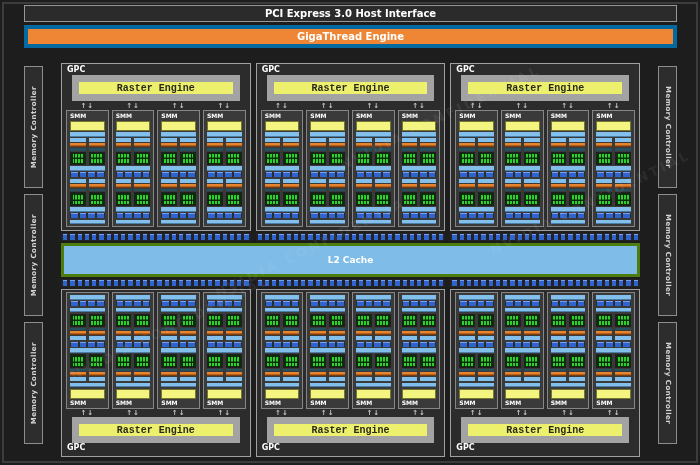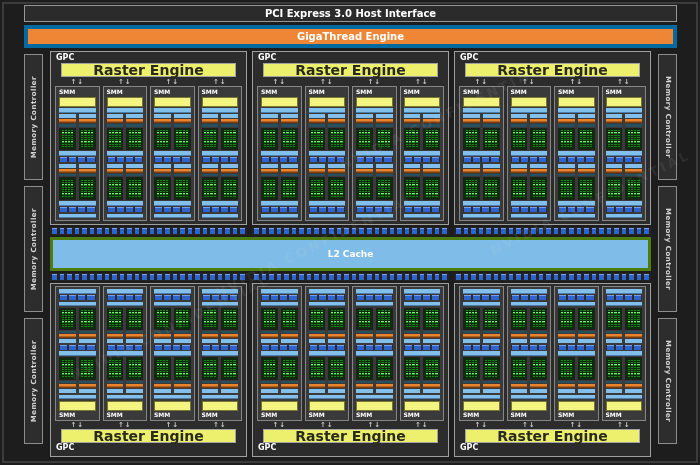--- a/index.html
+++ b/index.html
@@ -10,21 +10,21 @@
 
   
   .bar-pci{height:15px;margin-bottom:3px;background:#2b2b2b;border:1px solid #979797;
            display:flex;align-items:center;justify-content:center;
            color:#fff;font-size:10px;font-weight:bold;}
   .bar-gt{height:15px;margin-bottom:3px;background:var(--orange);border:4px solid #0369a1;
           display:flex;align-items:center;justify-content:center;
           color:#fff;font-size:10px;font-weight:bold;}
 
   
-  .main{flex:1;display:flex;gap:7px;min-height:0;}
+  .main{flex:1;display:flex;gap:18px;min-height:0;margin-top:12px;}
   .mc-col{width:19px;display:flex;flex-direction:column;gap:6px;padding:3px 0 13px 0;}
   .mc-box{flex:1;background:#2d2d2d;border:1px solid #8d8d8d;
           display:flex;align-items:center;justify-content:center;}
   .mc-box span{font-size:7px;font-weight:bold;color:#d6d6d6;letter-spacing:.5px;white-space:nowrap;}
   .mc-col.left span{writing-mode:vertical-rl;transform:rotate(180deg);}
   .mc-col.right span{writing-mode:vertical-rl;}
 
   .center{flex:1;display:flex;flex-direction:column;min-width:0;}
   .gpc-row{flex:1;display:grid;grid-template-columns:repeat(3,1fr);gap:5px;min-height:0;}
 
@@ -35,23 +35,23 @@
 
   
   .l2{height:28px;background:var(--lblue);border:3px solid #4d7c0f;
       display:flex;align-items:center;justify-content:center;
       color:#fff;font-size:9px;font-weight:bold;}
 
   
   .gpc{background:#2c2c2c;border:1px solid #a0a0a0;padding:1px 4px 3px 4px;
        display:flex;flex-direction:column;min-height:0;}
   .gpc-label{height:10px;line-height:10px;color:#fff;font-size:8px;font-weight:bold;padding-left:1px;flex:none;}
-  .raster{height:12px;flex:none;margin:0 6px;background:var(--yellow);border:1px solid #a3a3a3;
+  .raster{height:12px;flex:none;margin:0 6px;background:var(--yellow);border:7px solid #a3a3a3;
           display:flex;align-items:center;justify-content:center;
-          color:#2a2a1a;font-size:14px;font-weight:bold;}
+          color:#2a2a1a;font-size:10px;font-weight:bold;font-family:Liberation Mono, monospace;}
   .smm-row{flex:1;display:grid;grid-template-columns:repeat(4,1fr);gap:3px;min-height:0;margin-top:1px;}
   .smm-wrap{display:flex;flex-direction:column;min-height:0;}
   .arrows{height:8px;line-height:8px;flex:none;text-align:center;color:#c8c8c8;
           font-size:7px;font-weight:bold;letter-spacing:1px;}
 
   
   .smm{flex:1;background:#3a3a3a;border:1px solid #868686;padding:2px 3px;
        display:flex;flex-direction:column;gap:1.5px;min-height:0;}
   .smm-label{height:6px;line-height:6px;flex:none;color:#fff;font-size:6px;font-weight:bold;}
   .fbar{flex:none;}

